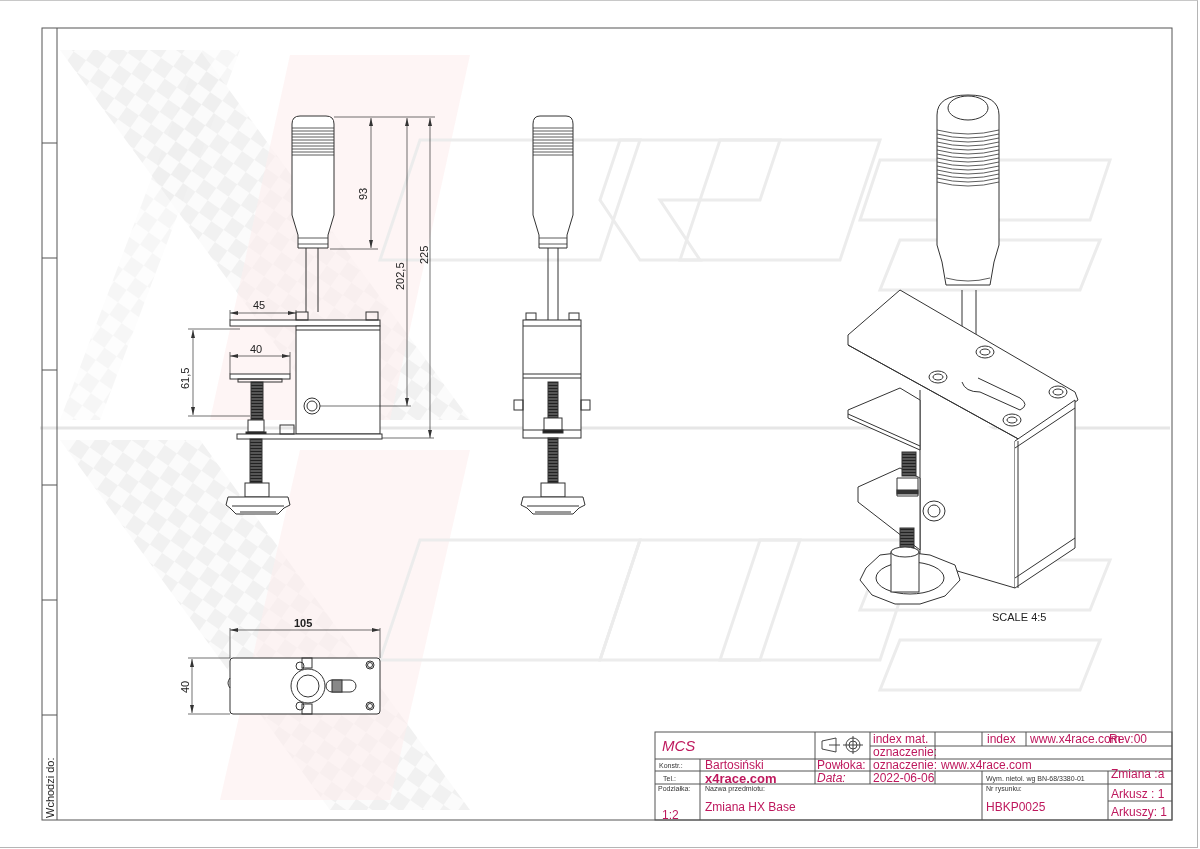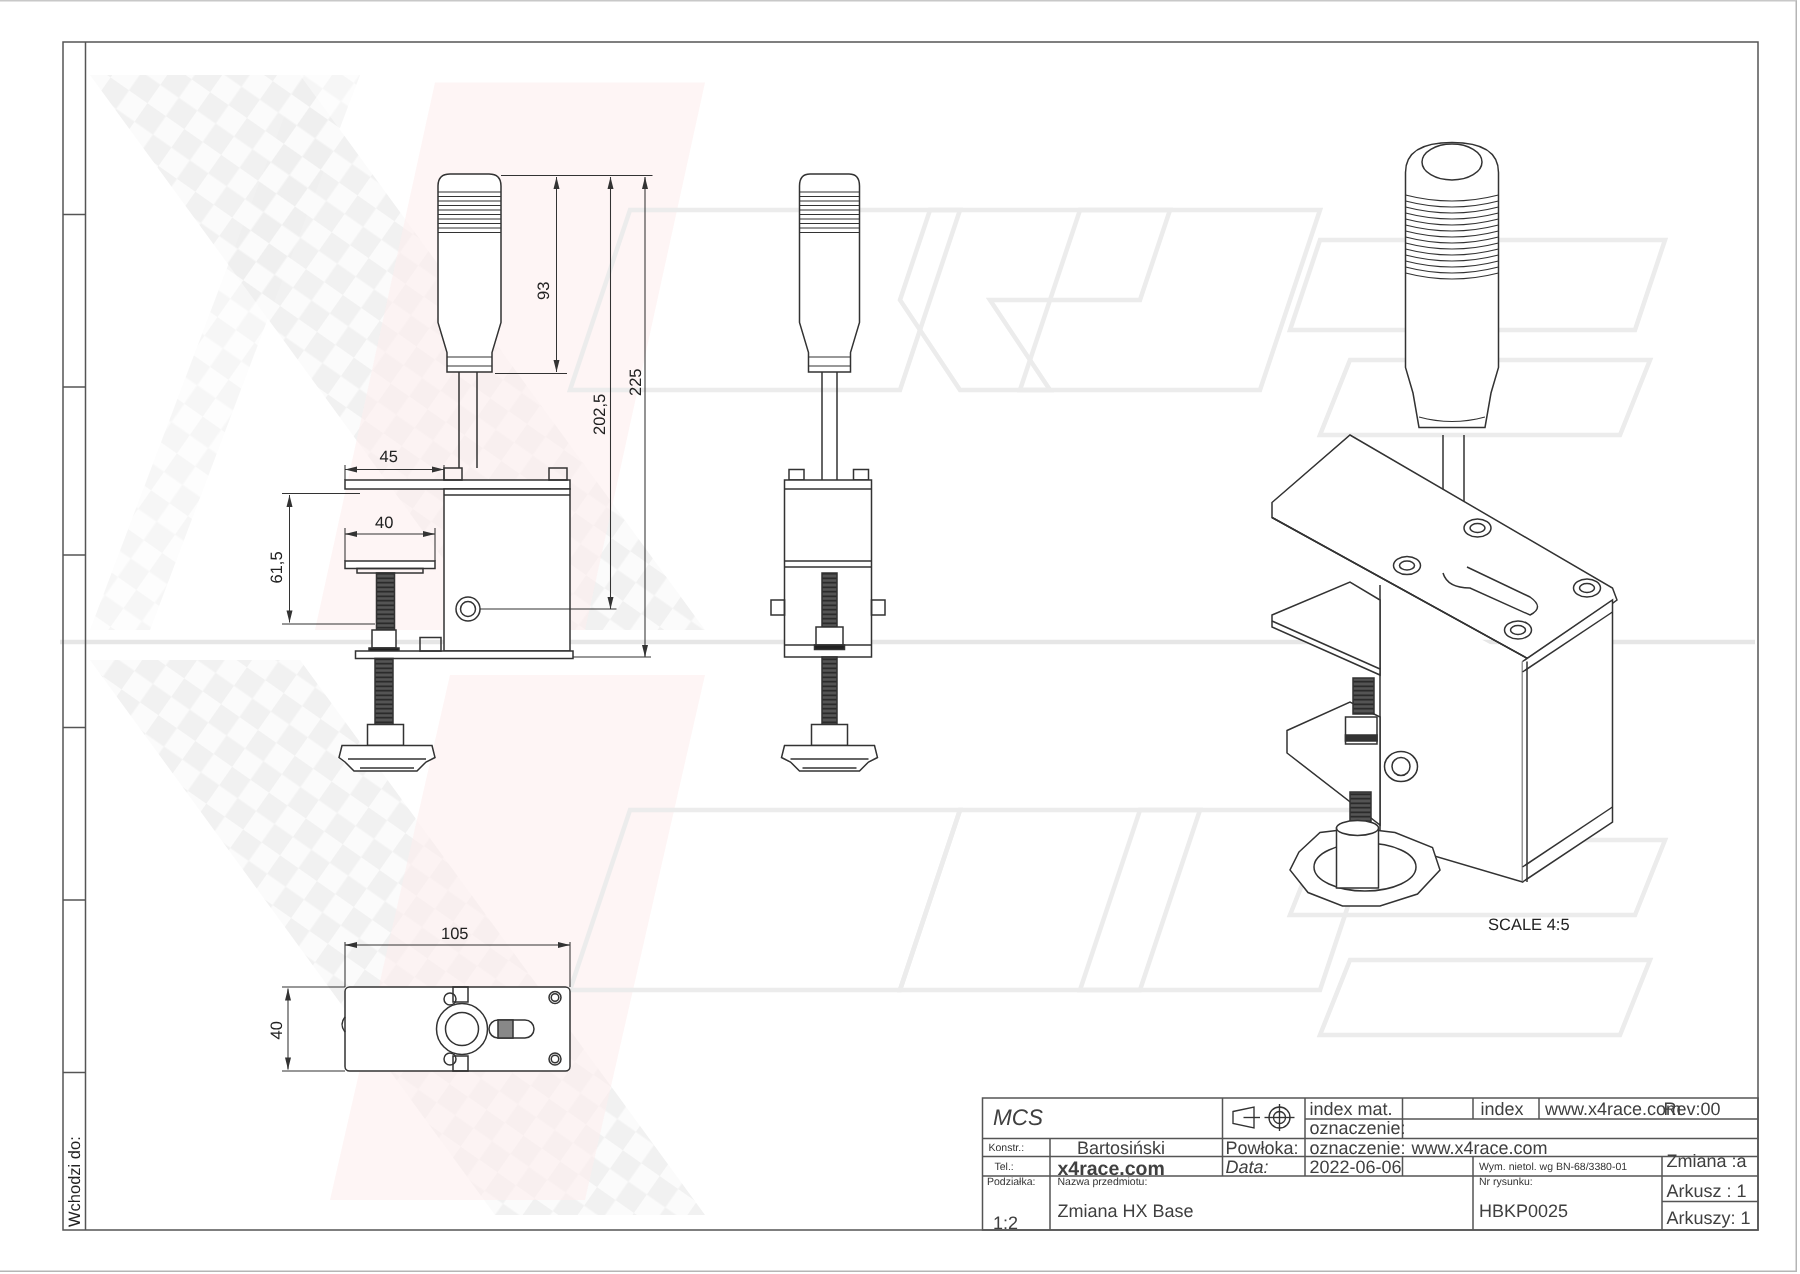--- a/index.html
+++ b/index.html
@@ -7,21 +7,21 @@
   .sheet { position:absolute; left:0; top:0; width:1200px; height:767px; }
   .outer-frame { position:absolute; left:0; top:0; width:1197px; height:846px; border:1px solid #b5b5b5; border-left:none; border-top:1px solid #c8c8c8; box-sizing:content-box; }
   svg.drawing { position:absolute; left:0; top:0; width:1200px; height:849px; }
   .txt { position:absolute; white-space:nowrap; line-height:1; }
   .dim { font-size:11px; color:#222; }
   .dim-v { transform-origin:left top; transform:rotate(-90deg); }
   .side-label { position:absolute; left:44px; top:818px; transform-origin:left top; transform:rotate(-90deg); font-size:11px; color:#222; }
   .scale-label { font-size:11px; color:#222; }
   
   .tb { position:absolute; left:655px; top:732px; width:517px; height:88px; }
-  .tb .cell { position:absolute; box-sizing:border-box; white-space:nowrap; line-height:1; color:#404040; }
+  .tb .cell { position:absolute; box-sizing:border-box; white-space:nowrap; line-height:1; color:#be185d; }
   .tb .small { font-size:7px; color:#333; }
   .tb .norm { font-size:12px; }
   .tb .big { font-size:15px; font-style:italic; }
   .tb .bold { font-size:13px; font-weight:bold; }
 </style>
 </head>
 <body>
 
 <div class="sheet">
   <div class="outer-frame"></div>
@@ -309,39 +309,39 @@
     </g>
   </svg>
 
   <span class="txt dim dim-v" style="left:358px;top:200px;">93</span>
   <span class="txt dim dim-v" style="left:395px;top:290px;">202,5</span>
   <span class="txt dim dim-v" style="left:419px;top:264px;">225</span>
   <span class="txt dim" style="left:253px;top:300px;">45</span>
   <span class="txt dim" style="left:250px;top:344px;">40</span>
   <span class="txt dim dim-v" style="left:180px;top:389px;">61,5</span>
 
-  <span class="txt dim" style="left:294px;top:618px;">105</span>
+  <span class="txt dim" style="left:294px;top:618px;font-weight:bold;">105</span>
   <span class="txt dim dim-v" style="left:180px;top:693px;">40</span>
 
   <span class="txt scale-label" style="left:992px;top:612px;">SCALE  4:5</span>
 
   <span class="side-label">Wchodzi do:</span>
 
   <div class="tb">
     <span class="cell big" style="left:7px;top:6px;">MCS</span>
     <span class="cell norm" style="left:218px;top:1px;">index mat.</span>
     <span class="cell norm" style="left:283px;top:1px;"></span>
     <span class="cell norm" style="left:218px;top:14px;">oznaczenie:</span>
     <span class="cell norm" style="left:283px;top:14px;"></span>
     <span class="cell norm" style="left:332px;top:1px;">index</span>
     <span class="cell norm" style="left:375px;top:1px;">www.x4race.com</span>
     <span class="cell norm" style="left:454px;top:1px;">Rev:00</span>
 
     <span class="cell small" style="left:4px;top:30px;">Konstr.:</span>
-    <span class="cell norm" style="left:63px;top:27px;">Bartosiński</span>
+    <span class="cell norm" style="left:50px;top:27px;">Bartosiński</span>
     <span class="cell norm" style="left:162px;top:27px;">Powłoka:</span>
     <span class="cell norm" style="left:218px;top:27px;">oznaczenie:</span>
     <span class="cell norm" style="left:286px;top:27px;">www.x4race.com</span>
 
     <span class="cell small" style="left:8px;top:43px;">Tel.:</span>
     <span class="cell bold" style="left:50px;top:40px;">x4race.com</span>
     <span class="cell norm" style="left:162px;top:40px;font-style:italic;">Data:</span>
     <span class="cell norm" style="left:218px;top:40px;">2022-06-06</span>
     <span class="cell small" style="left:331px;top:43px;">Wym. nietol. wg BN-68/3380-01</span>
     <span class="cell norm" style="left:456px;top:36px;">Zmiana :a</span>

